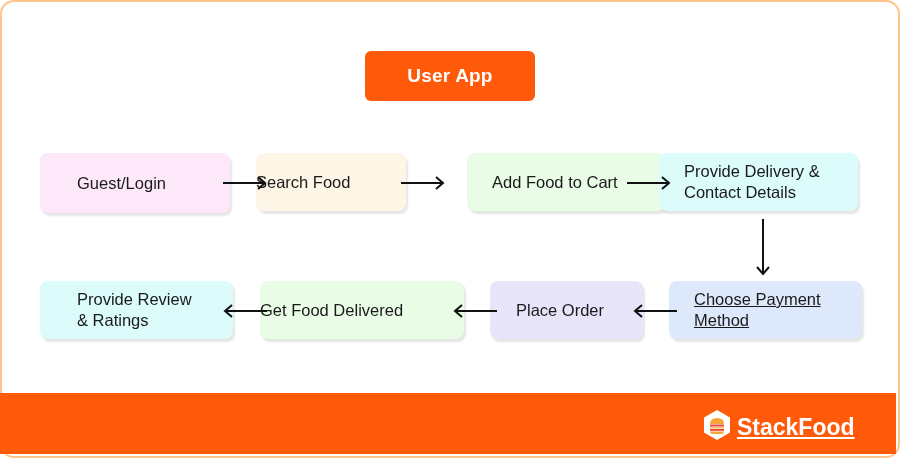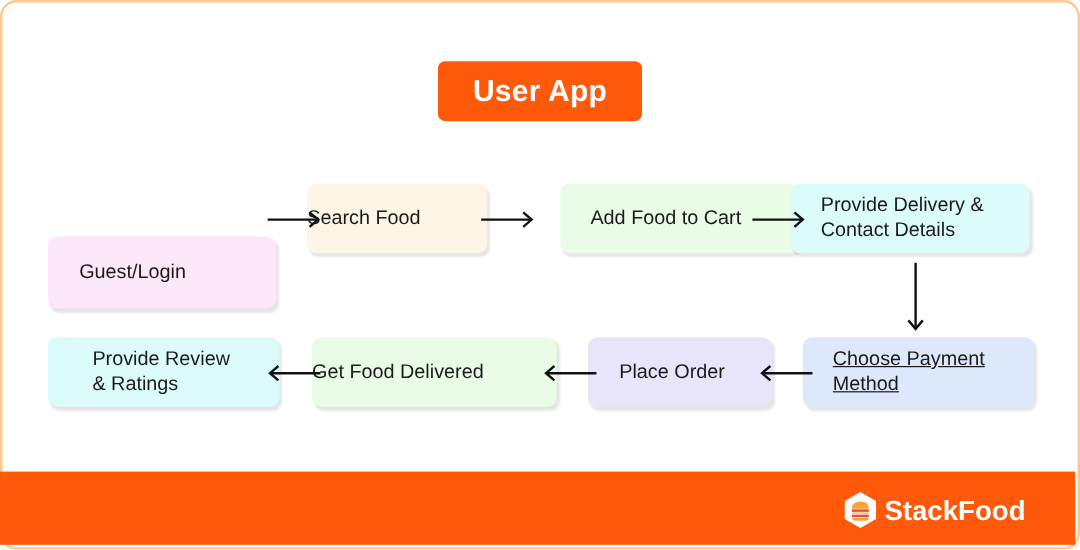--- a/index.html
+++ b/index.html
@@ -16,21 +16,21 @@
       border-radius: 14px;
       background: #ffffff;
       overflow: hidden;
     }
     .title-badge {
       position: absolute; left: 365px; top: 51px;
       width: 170px; height: 50px;
       background: #ff5a0a;
       border-radius: 6px;
       color: #ffffff;
-      font-weight: bold; font-size: 25px;
+      font-weight: bold; font-size: 19px;
       display: flex; align-items: center; justify-content: center;
       letter-spacing: 0.2px;
     }
     .node {
       position: absolute;
       border-radius: 8px;
       box-shadow: 2px 3px 2px rgba(0,0,0,0.10);
       display: flex; align-items: center;
       color: #1a1a1a;
       font-size: 16.5px;
@@ -39,33 +39,33 @@
     }
     .node span { display: block; white-space: pre-line; }
     .arrow { position: absolute; }
     .footer {
       position: absolute; left: 0; top: 393px;
       width: 896px; height: 61px;
       background: #ff5a0a;
     }
     .brand {
       position: absolute; left: 703px; top: 409px;
-      display: flex; align-items: center;
-      color: #ffffff; font-weight: bold; font-size: 23px;
+      display: flex; align-items: flex-end;
+      color: #ffffff; font-weight: bold; font-size: 23px; text-decoration: underline;
     }
     .brand svg { margin-right: 6px; }
   </style>
 </head>
 <body>
 
 <div class="frame"></div>
 
 <div class="title-badge">User App</div>
 
-<div class="node" style="left:40px; top:153px; width:190px; height:60px; background:#fde8fa; padding-left:26px;margin-top:44px;">
+<div class="node" style="left:40px; top:153px; width:190px; height:60px; background:#fde8fa; padding-left:37px;">
   <span>Guest/Login</span>
 </div>
 <div class="node" style="left:256px; top:153px; width:150px; height:58px; background:#fdf6e6; ">
   <span>Search Food</span>
 </div>
 <div class="node" style="left:433px; top:153px; width:199px; height:58px; background:#e8fce6; padding-left:25px;margin-left:34px;">
   <span>Add Food to Cart</span>
 </div>
 <div class="node" style="left:659px; top:153px; width:199px; height:58px; background:#dcfbfb; padding-left:25px;">
   <span>Provide Delivery &amp;

